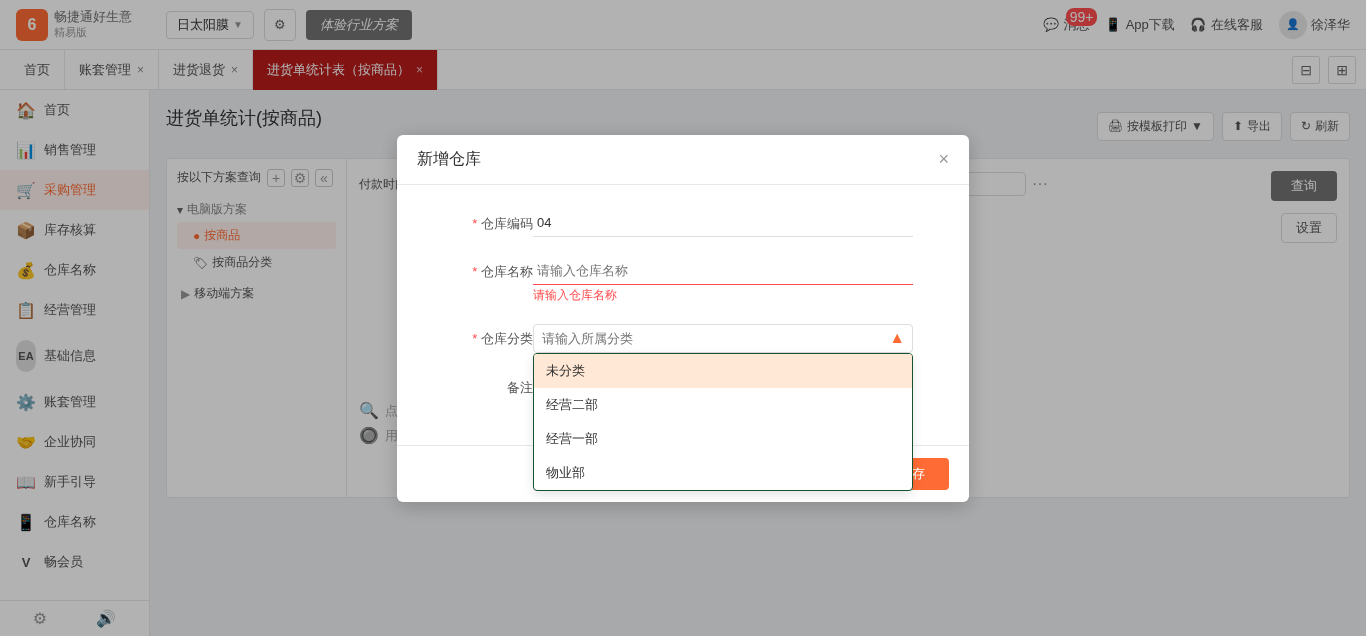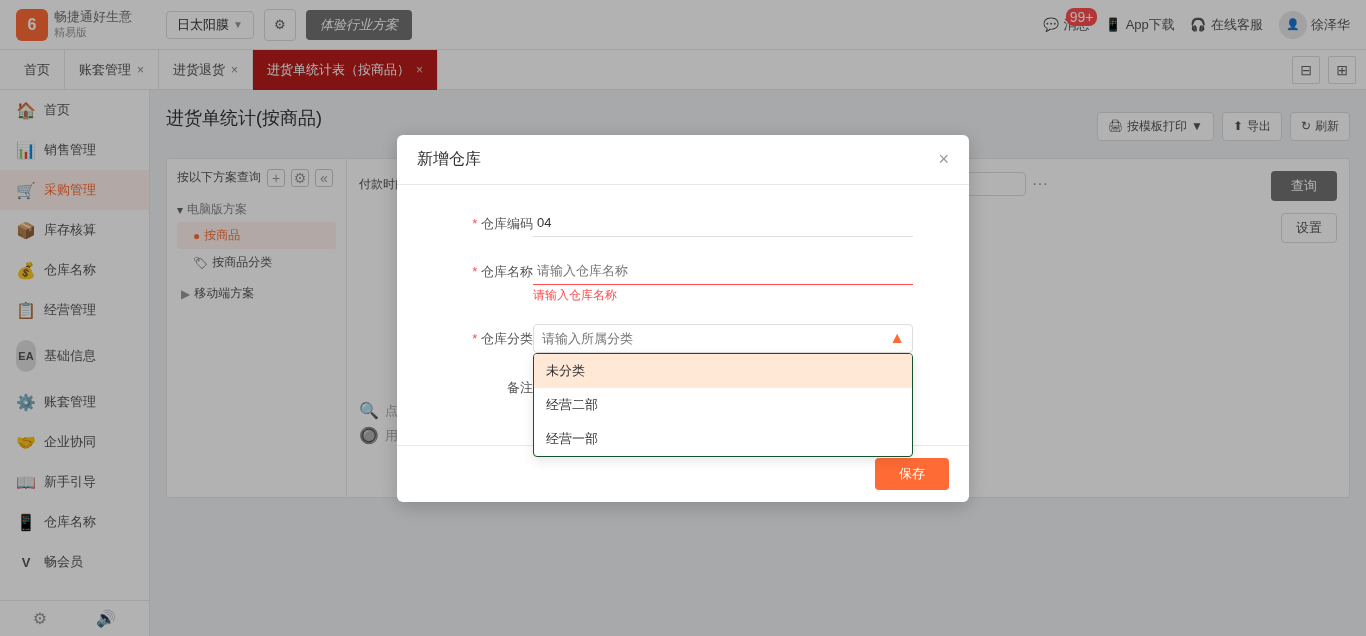--- a/index.html
+++ b/index.html
@@ -529,20 +529,21 @@
       <div class="form-row">
         <span class="form-label required">仓库分类</span>
         <div class="form-control-wrap select-wrap">
           <input class="form-input" placeholder="请输入所属分类" style="border: 1px solid rgb(221, 221, 221); border-radius: 4px; padding: 6px 32px 6px 8px;">
           <span class="select-arrow">▲</span>
           
           <div class="dropdown-list">
             <div class="dropdown-item highlighted">未分类</div>
             <div class="dropdown-item">经营二部</div>
             <div class="dropdown-item">经营一部</div>
+            <div class="dropdown-item">物业部</div>
           </div>
         </div>
       </div>
 
       <div class="form-row">
         <span class="form-label">备注</span>
         <div class="form-control-wrap">
           <input class="form-input" style="">
         </div>
       </div>

